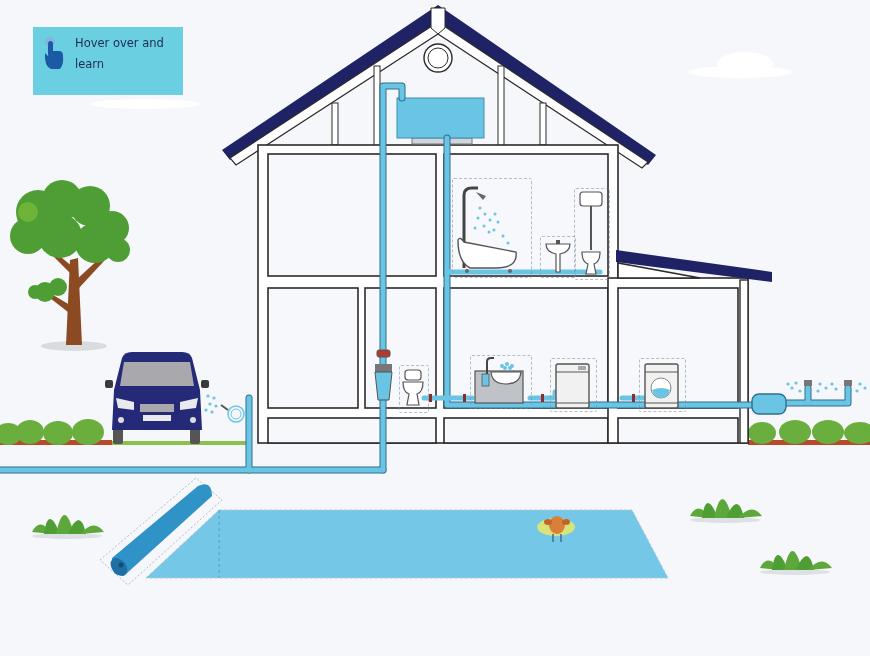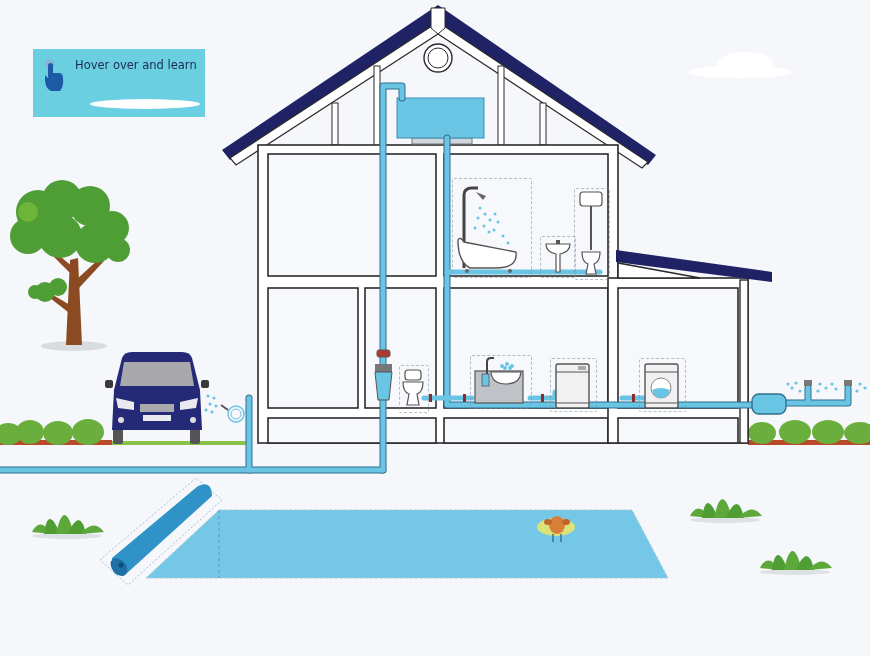--- a/index.html
+++ b/index.html
@@ -1,18 +1,18 @@
 <!DOCTYPE html>
 <html><head>
 <meta charset="utf-8">
 <style>
   html, body { margin:0; padding:0; }
   body { width:870px; height:656px; background:#f5f7fb; position:relative; overflow:hidden; font-family:"DejaVu Sans", sans-serif; }
   #scene { position:absolute; left:0; top:0; width:870px; height:656px; }
-  .hint-box { position:absolute; left:33px; top:27px; width:172px; height:68px; background:#6bcfe2; box-sizing:border-box; padding:6px 0 0 42px; color:#1d2b4f; font-size:11.5px; line-height:21px;margin-top:22px; }
+  .hint-box { position:absolute; left:33px; top:27px; width:150px; height:68px; background:#6bcfe2; box-sizing:border-box; padding:6px 0 0 42px; color:#1d2b4f; font-size:11.5px; line-height:21px; }
   .hint-hand { position:absolute; left:8px; top:9px; width:26px; height:34px; }
   .hotspot { position:absolute; cursor:pointer; border:1px dashed rgba(120,140,160,0.55); border-radius:2px; }
 </style>
 </head>
 <body>
 
 <div class="hint-box">
   <svg class="hint-hand" viewBox="0 0 26 34">
     <circle cx="9" cy="6" r="5" fill="#8fa8d8" opacity="0.7"></circle>
     <rect x="7" y="5" width="5" height="16" rx="2.5" fill="#1c5aa6"></rect>

